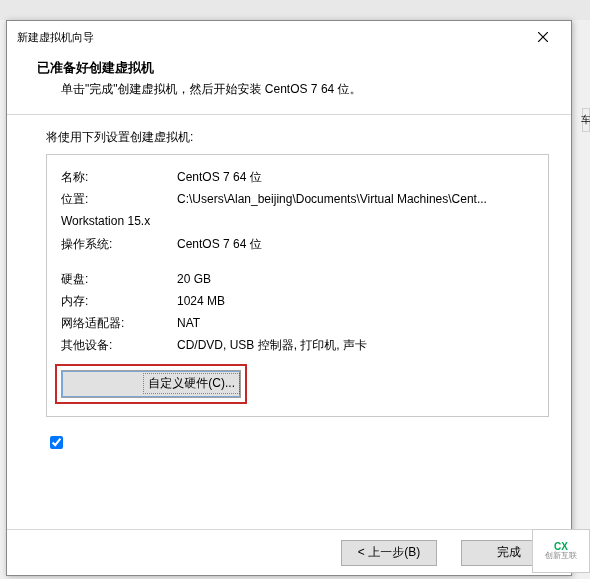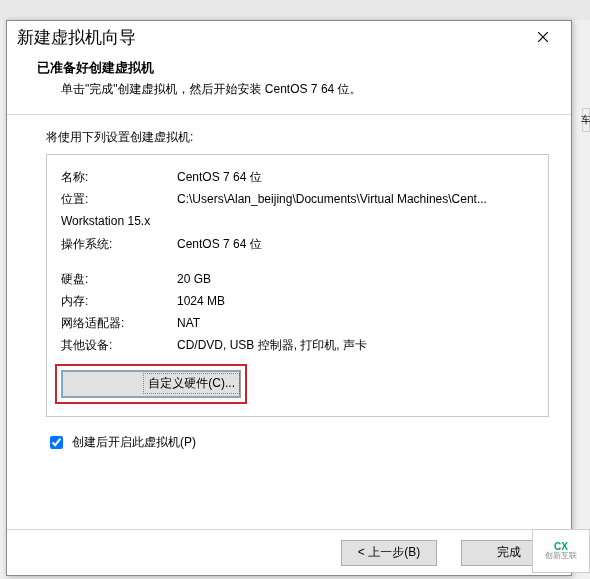--- a/index.html
+++ b/index.html
@@ -35,21 +35,21 @@
     background: #ffffff;
     border: 1px solid #888;
     box-shadow: 1px 1px 6px rgba(0,0,0,0.25);
     display:flex; flex-direction:column;
   }
 
   .titlebar {
     height: 32px;
     display:flex; align-items:center;
     padding: 0 8px 0 10px;
-    font-size: 17px;
+    font-size: 11px;
   }
   .titlebar .title { flex:1; }
   .titlebar .close {
     width: 40px; height: 28px;
     display:flex; align-items:center; justify-content:center;
     font-size:14px; color:#000;
   }
 
   .header {
     padding: 6px 30px 16px 30px;
@@ -182,21 +182,20 @@
         <div class="v">CD/DVD, USB 控制器, 打印机, 声卡</div>
       </div>
 
       <div class="big-button">
         <span class="big-button-focus-ring">自定义硬件(C)...</span>
       </div>
     </div>
 
     <label class="checkbox-row">
       <input type="checkbox" checked="" style="">
-      <span>创建后开启此虚拟机(P)</span>
     </label>
   </div>
 
   <div class="footer">
     <button>&lt; 上一步(B)</button>
     <button>完成</button>
   </div>
 
 </div>
 

